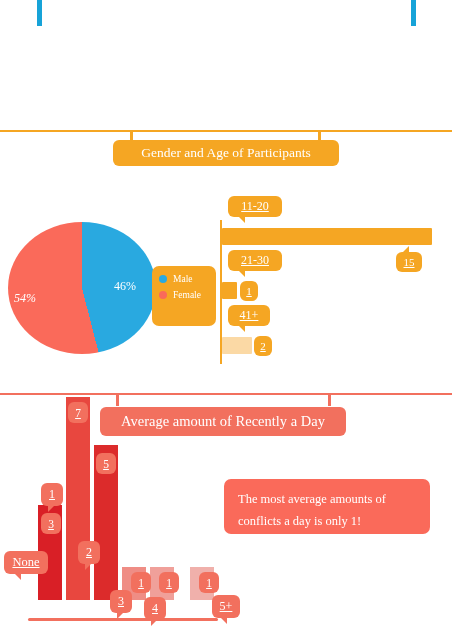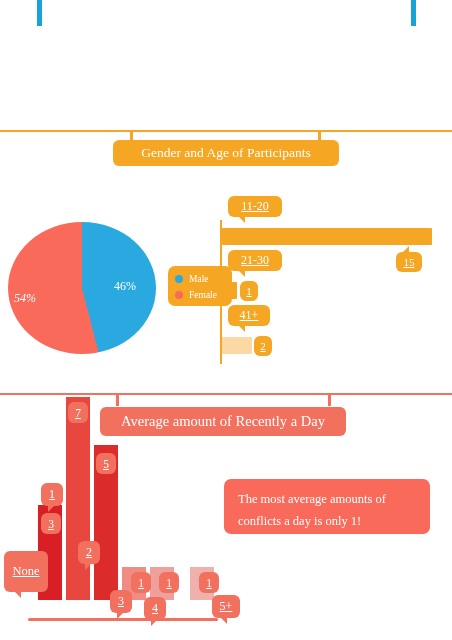--- a/index.html
+++ b/index.html
@@ -64,21 +64,21 @@
         #fa6a5a 165.6deg 360deg);
   }
   .pie-lab{
     position:absolute;color:#ffffff;font-size:12px;
     font-family:"Liberation Serif", serif;
   }
   #pie-label-male{left:114px;top:279px;}
   #pie-label-female{left:14px;top:291px;font-style:italic;}
 
   .legend-box{
-    position:absolute;left:168px;top:266px;width:64px;height:40px;
+    position:absolute;left:152px;top:266px;width:64px;height:60px;
     background:#f5a623;border-radius:7px;padding:5px 0 0 7px;box-sizing:border-box;
   }
   .legend-row{display:flex;align-items:center;height:16px;}
   .legend-dot{width:8px;height:8px;border-radius:50%;margin-right:6px;flex:0 0 auto;}
   .legend-dot.male{background:#29a9e0;}
   .legend-dot.female{background:#fa6a5a;}
   .legend-txt{color:#ffffff;font-size:9.5px;white-space:nowrap;}
 
   
   .hbar-axis{position:absolute;left:220px;top:220px;width:2px;height:144px;background:#f5a623;}
@@ -176,21 +176,21 @@
   <div class="vchart">
     <div class="vbar" style="left:38px;bottom:22px;width:24px;height:95px;background:#d91f26;"></div>
     <div class="vbar" style="left:66px;bottom:22px;width:24px;height:203px;background:#e8473f;"></div>
     <div class="vbar" style="left:94px;bottom:22px;width:24px;height:155px;background:#dc2b2b;"></div>
     <div class="vbar" style="left:122px;bottom:22px;width:24px;height:33px;background:#ef8d85;"></div>
     <div class="vbar" style="left:150px;bottom:22px;width:24px;height:33px;background:#f0a09a;"></div>
     <div class="vbar" style="left:190px;bottom:22px;width:24px;height:33px;background:#f0b0ab;"></div>
   </div>
   <div class="vbaseline"></div>
 
-  <div class="bubble red tail-bl-red" style="left:4px;top:551px;width:44px;height:41px;font-size:12.5px;">None</div>
+  <div class="bubble red tail-bl-red" style="left:4px;top:551px;width:44px;height:23px;font-size:12.5px;">None</div>
   <div class="bubble red" style="left:41px;top:513px;width:20px;height:21px;font-size:11.5px;">3</div>
 
   <div class="bubble red tail-br-red" style="left:41px;top:483px;width:22px;height:23px;font-size:12px;">1</div>
   <div class="bubble red" style="left:68px;top:402px;width:20px;height:21px;font-size:11.5px;">7</div>
 
   <div class="bubble red tail-br-red" style="left:78px;top:541px;width:22px;height:23px;font-size:12px;">2</div>
   <div class="bubble red" style="left:96px;top:453px;width:20px;height:21px;font-size:11.5px;">5</div>
 
   <div class="bubble red tail-br-red" style="left:110px;top:590px;width:22px;height:23px;font-size:12px;">3</div>
   <div class="bubble red" style="left:131px;top:572px;width:20px;height:21px;font-size:11.5px;">1</div>

